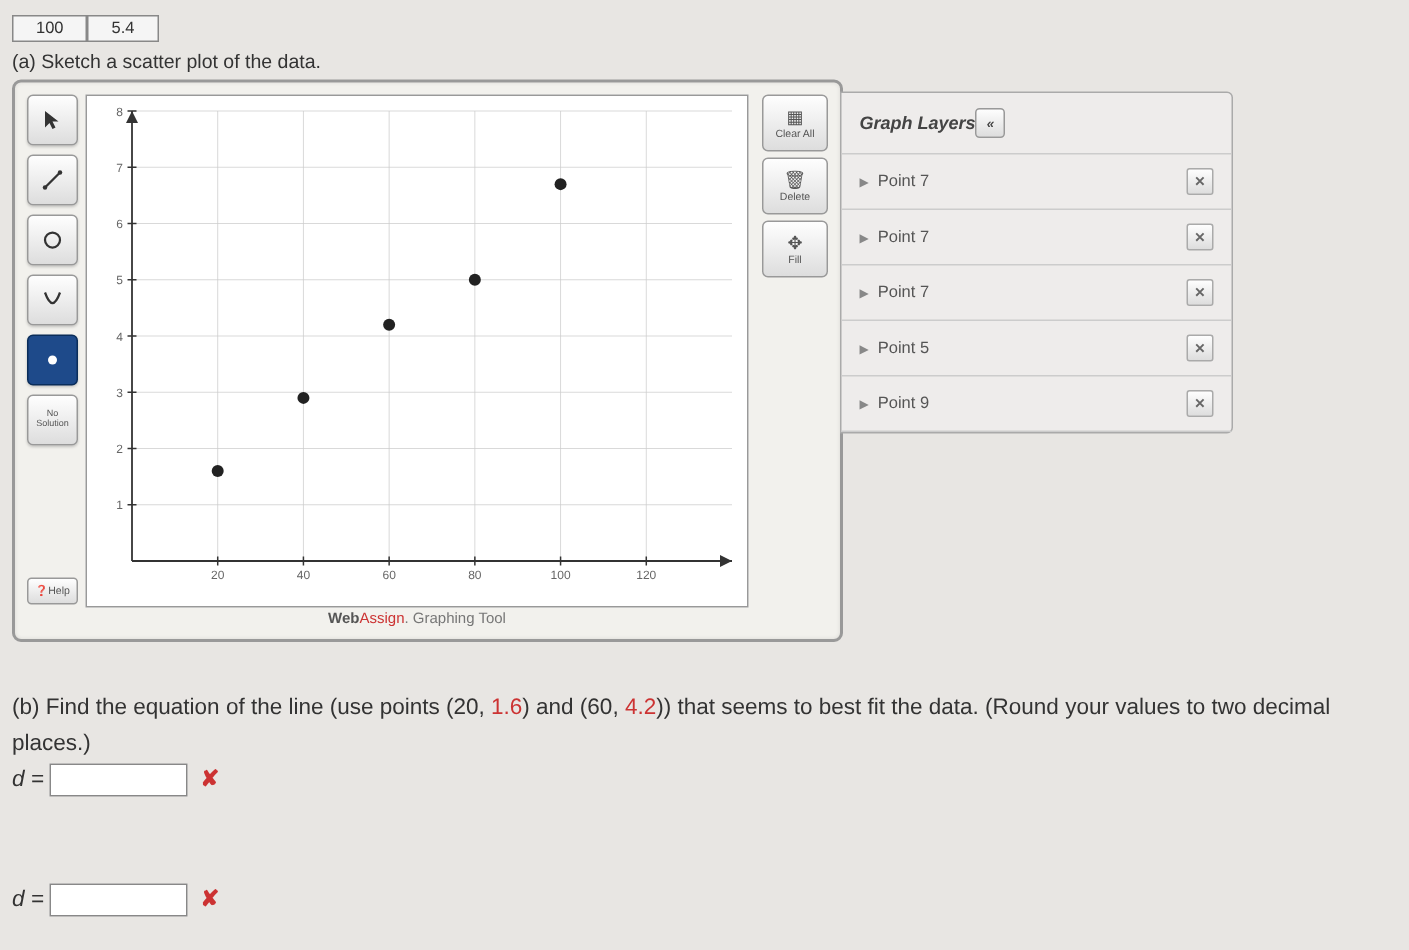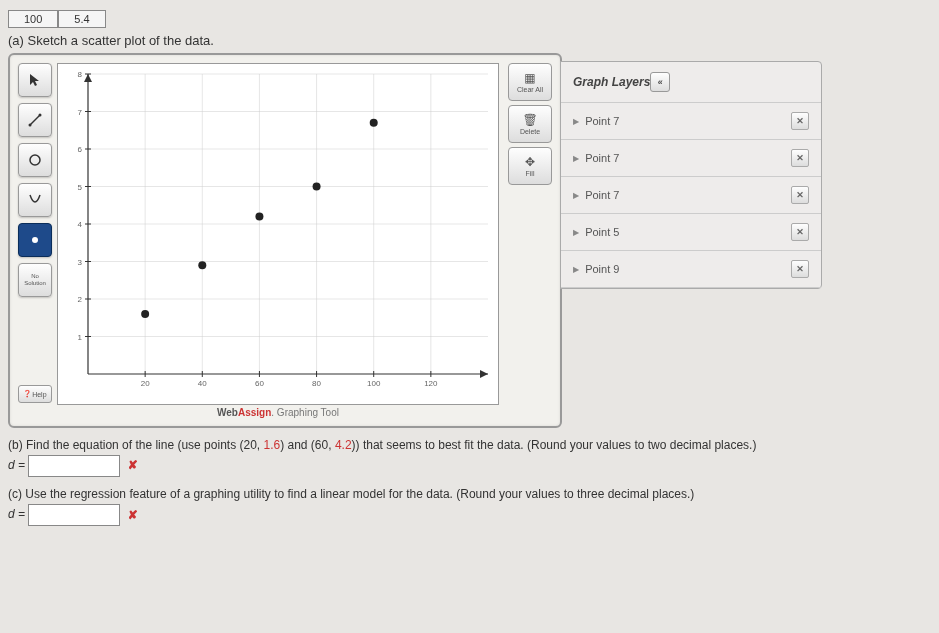--- a/index.html
+++ b/index.html
@@ -125,21 +125,21 @@
   text-align: center;
   color: #777;
   margin-top: 2px;
 }
 .branding b {
   color: #555;
   text-align: center;
 }
 .branding .assign {
   color: #c33;
-  font-weight: bold;
+  font-weight: normal;
 }
 .layers-panel {
   background: #eeeceb;
   border: 1px solid #aaa;
   width: 260px;
   margin-left: -2px;
   margin-top: 8px;
   border-radius: 0 4px 4px 0;
 }
 .layers-header {
@@ -190,23 +190,23 @@
   border-radius: 2px;
   font-size: 9px;
   color: #666;
   display: flex;
   align-items: center;
   justify-content: center;
   cursor: pointer;
   font-weight: bold;
 }
 .question {
-  font-size: 12px;
+  font-size: 15px;
   color: #333;
-  margin-top: 8px;
+  margin-top: 32px;
   line-height: 1.6;
 }
 .red {
   color: #c33;
 }
 .input-box {
   display: inline-block;
   width: 90px;
   height: 20px;
   border: 1px solid #888;
@@ -402,19 +402,19 @@
   </div>
 
   <div class="question">
     <span>(b) Find the equation of the line (use points (20, </span><span class="red">1.6</span><span>) and (60, </span><span class="red">4.2</span><span>)) that seems to best fit the data. (Round your values to two decimal places.)</span><br>
     <i>d =</i>
     <span class="input-box"></span>
     <span class="x-mark">✘</span>
   </div>
 
   <div class="question">
-    <span>(c) Use the regression feature of a graphing utility to find a linear model for the data. (Round your values to three decimal places.)</span><br>
+    <br>
     <i>d =</i>
     <span class="input-box"></span>
     <span class="x-mark">✘</span>
   </div>
 
 </div>
 
 </body></html>

